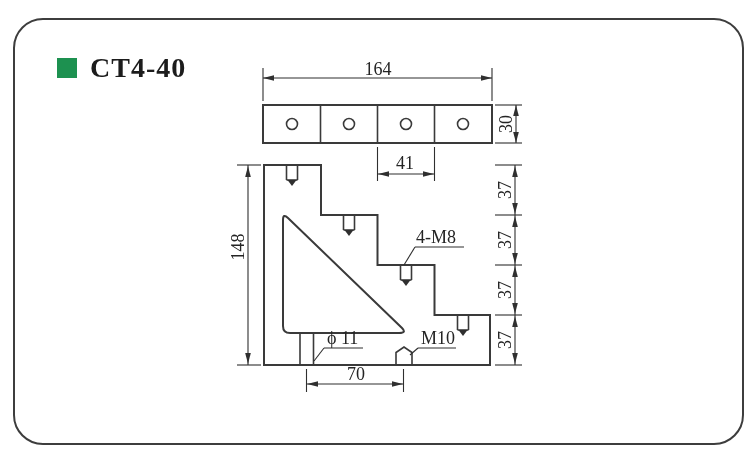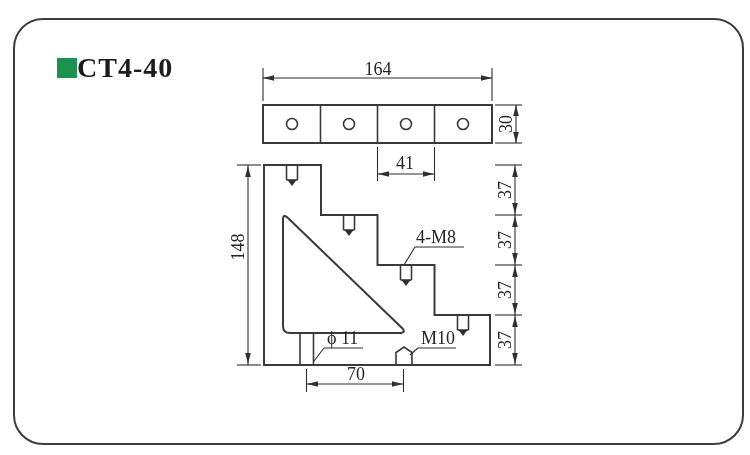--- a/index.html
+++ b/index.html
@@ -1,20 +1,20 @@
 <!DOCTYPE html>
 <html><head>
 <meta charset="utf-8">
 <style>
   html,body{margin:0;padding:0;background:#ffffff;}
   body{width:750px;height:455px;position:relative;overflow:hidden;
        font-family:"Liberation Serif","DejaVu Serif",serif;}
   .card{position:absolute;left:13px;top:18px;width:727px;height:423px;
         border:2px solid #3d3d3d;border-radius:30px;background:#ffffff;}
-  .title-row{position:absolute;left:57px;top:52px;display:flex;align-items:center;gap:0;}
+  .title-row{position:absolute;left:57px;top:52px;display:flex;align-items:center;gap:13px;}
   .title-square{width:20px;height:20px;background:#1d9150;}
   .title-text{font-size:28px;font-weight:bold;color:#1c1c1c;letter-spacing:1px;}
   svg{position:absolute;left:0;top:0;}
   svg text{fill:#242424;font-family:"Liberation Serif","DejaVu Serif",serif;font-size:18px;}
   .outline{stroke:#3a3a3a;stroke-width:2;fill:none;}
   .thin{stroke:#3a3a3a;stroke-width:1.6;fill:none;}
   .dim{stroke:#2f2f2f;stroke-width:1.1;fill:none;}
   .arr{fill:#2f2f2f;stroke:none;}
 </style>
 </head>

